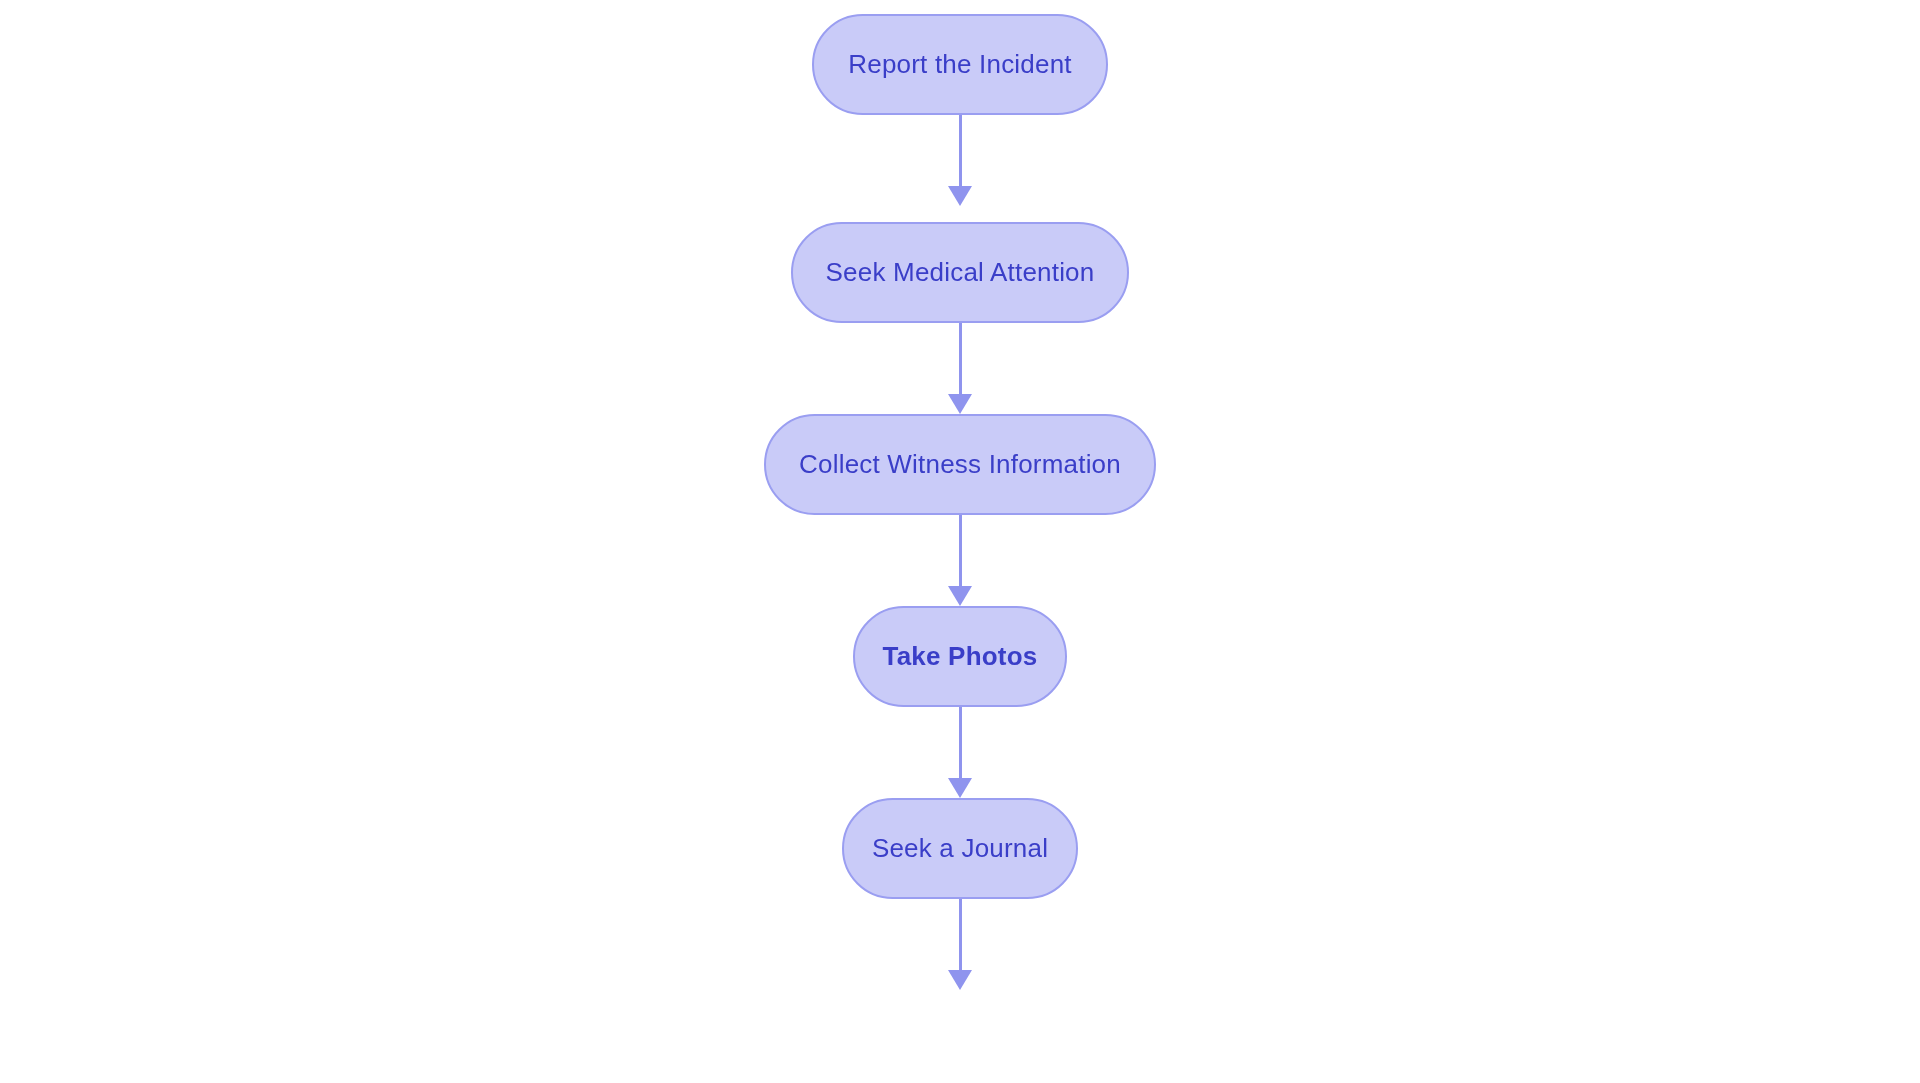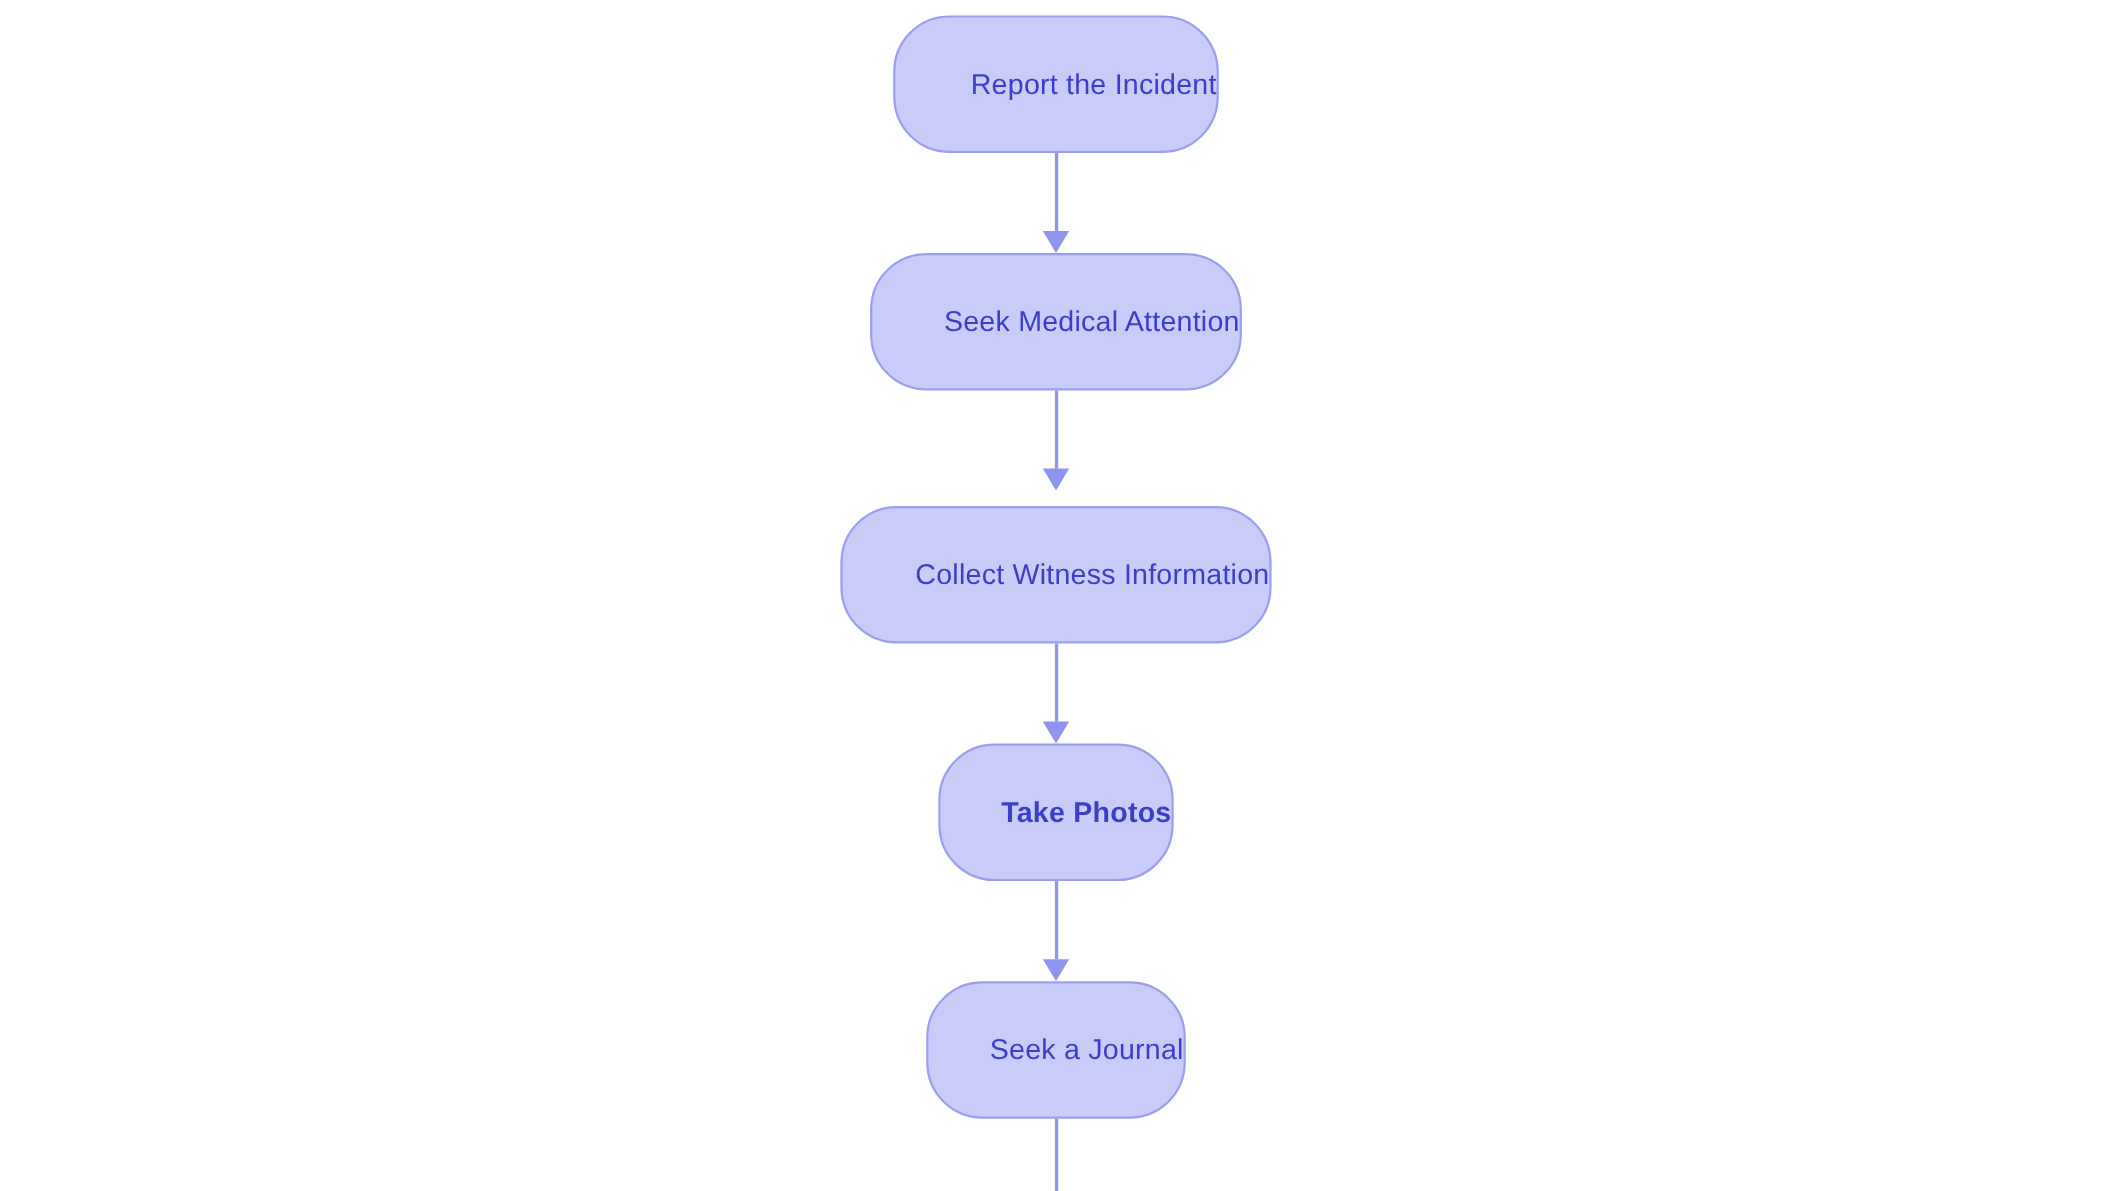--- a/index.html
+++ b/index.html
@@ -14,37 +14,37 @@
     height: 1083px;
     background: var(--background, #ffffff);
     display: flex;
     flex-direction: column;
     align-items: center;
     padding-top: 14px;
     box-sizing: border-box;
     overflow: hidden;
   }
   .node {
-    height: 125px;
+    height: 101px;
     box-sizing: border-box;
     background: var(--node-fill, #c9cbf8);
     border: 2px solid var(--node-border, #9a9ef1);
     border-radius: 51px;
     display: flex;
     align-items: center;
-    justify-content: flex-end;
+    justify-content: center;
     color: var(--node-text, #3a3ec8);
     font-size: 26px;
     letter-spacing: 0.2px;
     flex: 0 0 auto;
   }
   .node span { white-space: nowrap; }
   .w1 { width: 296px; }
-  .w2 { width: 338px; }
-  .w3 { width: 392px; margin-top: 14px; }
+  .w2 { width: 338px; margin-top: 16px; }
+  .w3 { width: 392px; }
   .w4 { width: 214px; font-weight: bold; }
   .w5 { width: 236px; }
   .w6 { width: 300px; }
   .arrow {
     height: 91px;
     width: 24px;
     display: flex;
     flex-direction: column;
     align-items: center;
     flex: 0 0 auto;

